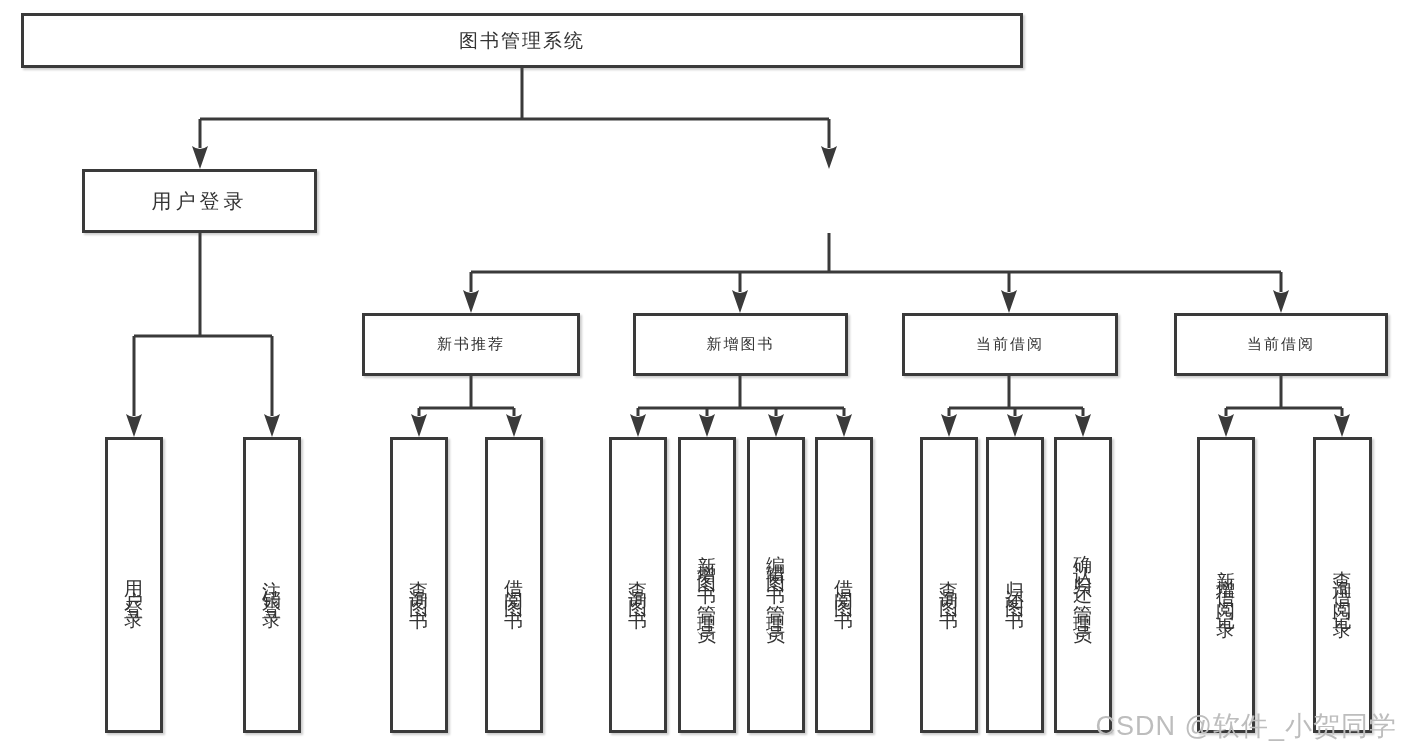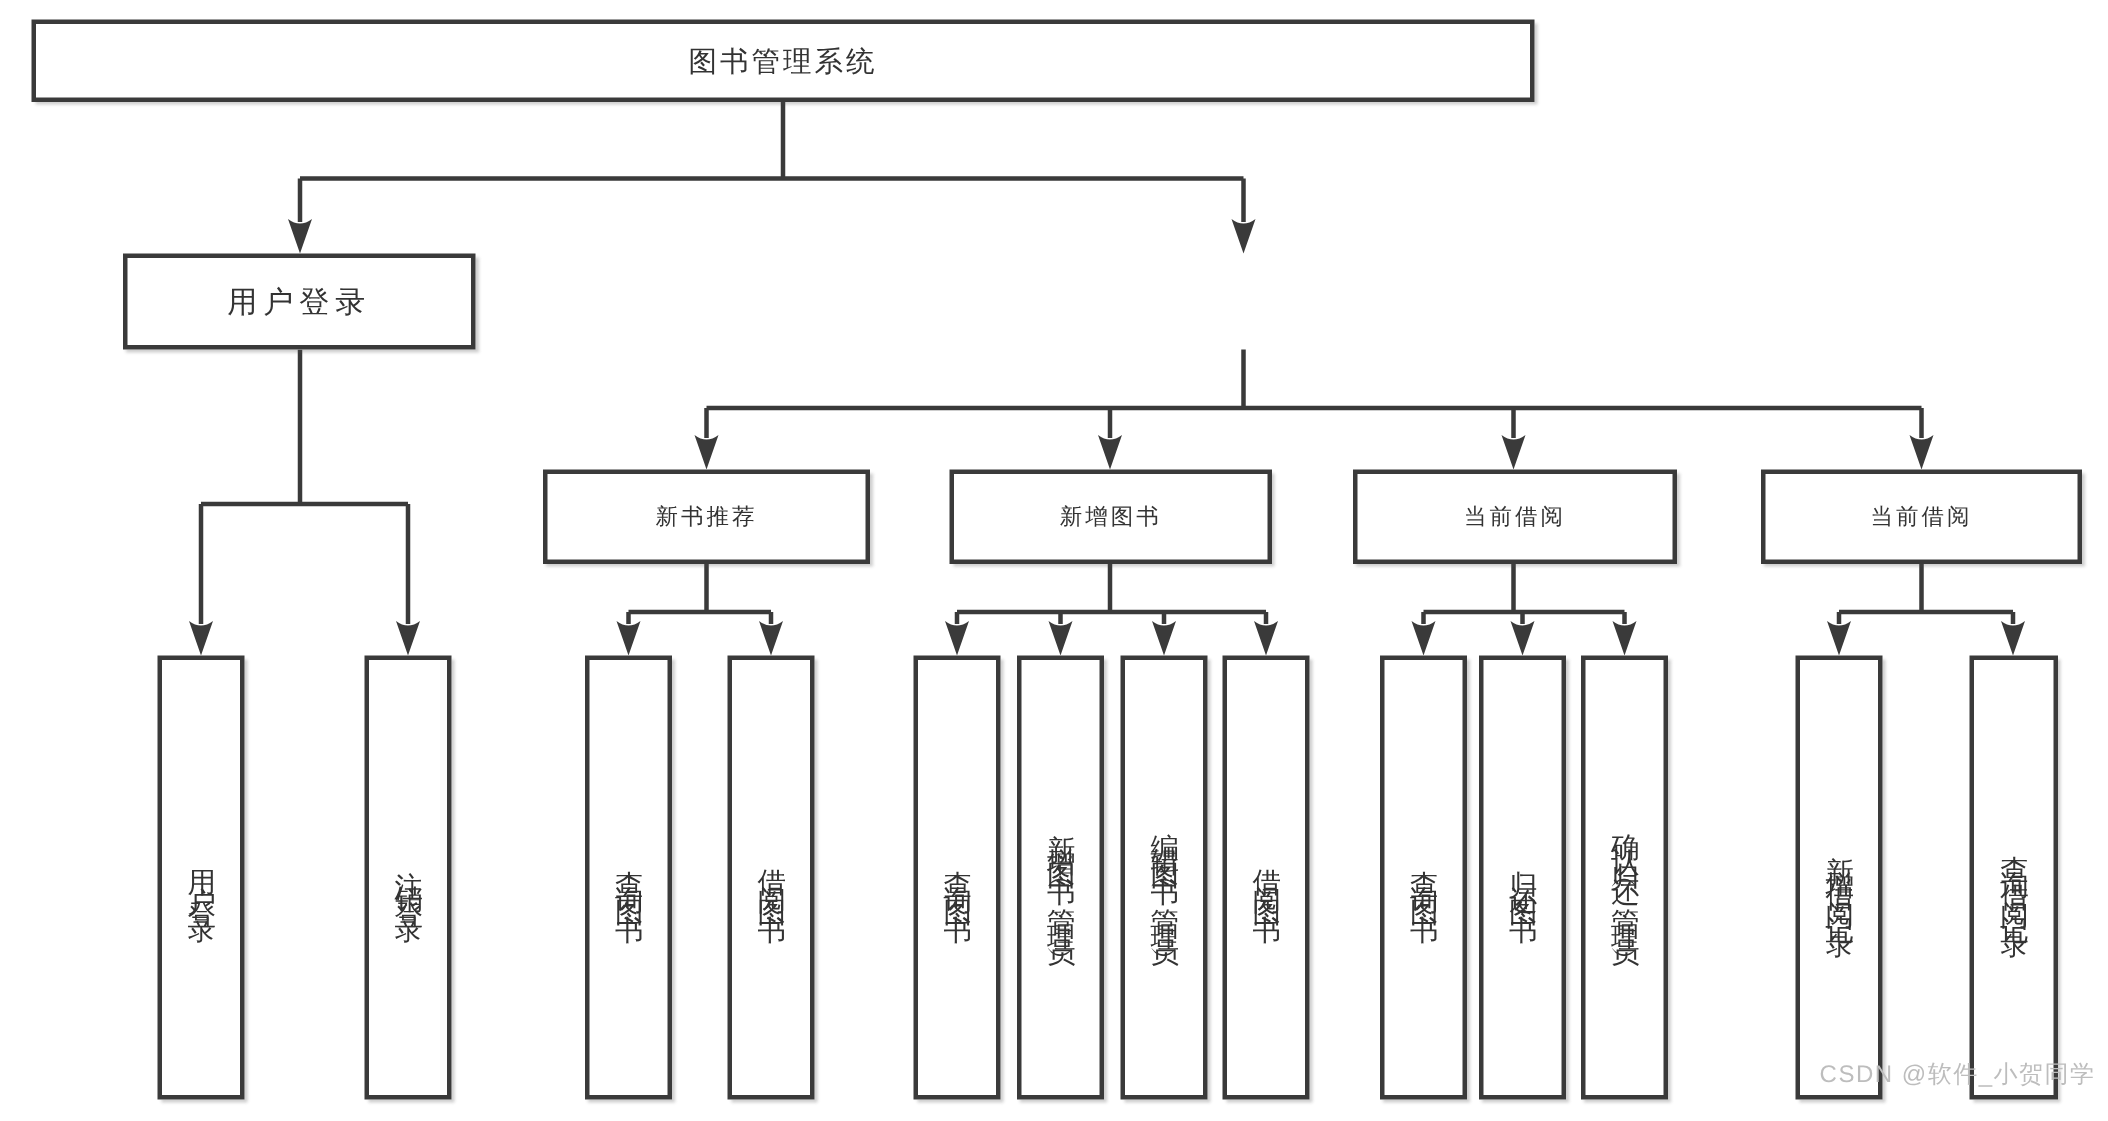--- a/index.html
+++ b/index.html
@@ -36,22 +36,22 @@
   .leaf {
     writing-mode: vertical-rl;
     text-orientation: mixed;
     font-size: 19px;
     letter-spacing: 10px;
     line-height: 1;
   }
   #watermark {
     position: absolute;
     right: 8px;
-    bottom: 20px;
-    font-size: 16px;
+    bottom: 3px;
+    font-size: 27px;
     color: #bdbdbd;
     letter-spacing: 1px;
     z-index: 5;
     white-space: nowrap;
   }
 </style>
 </head>
 <body>
 
 <div id="canvas">

